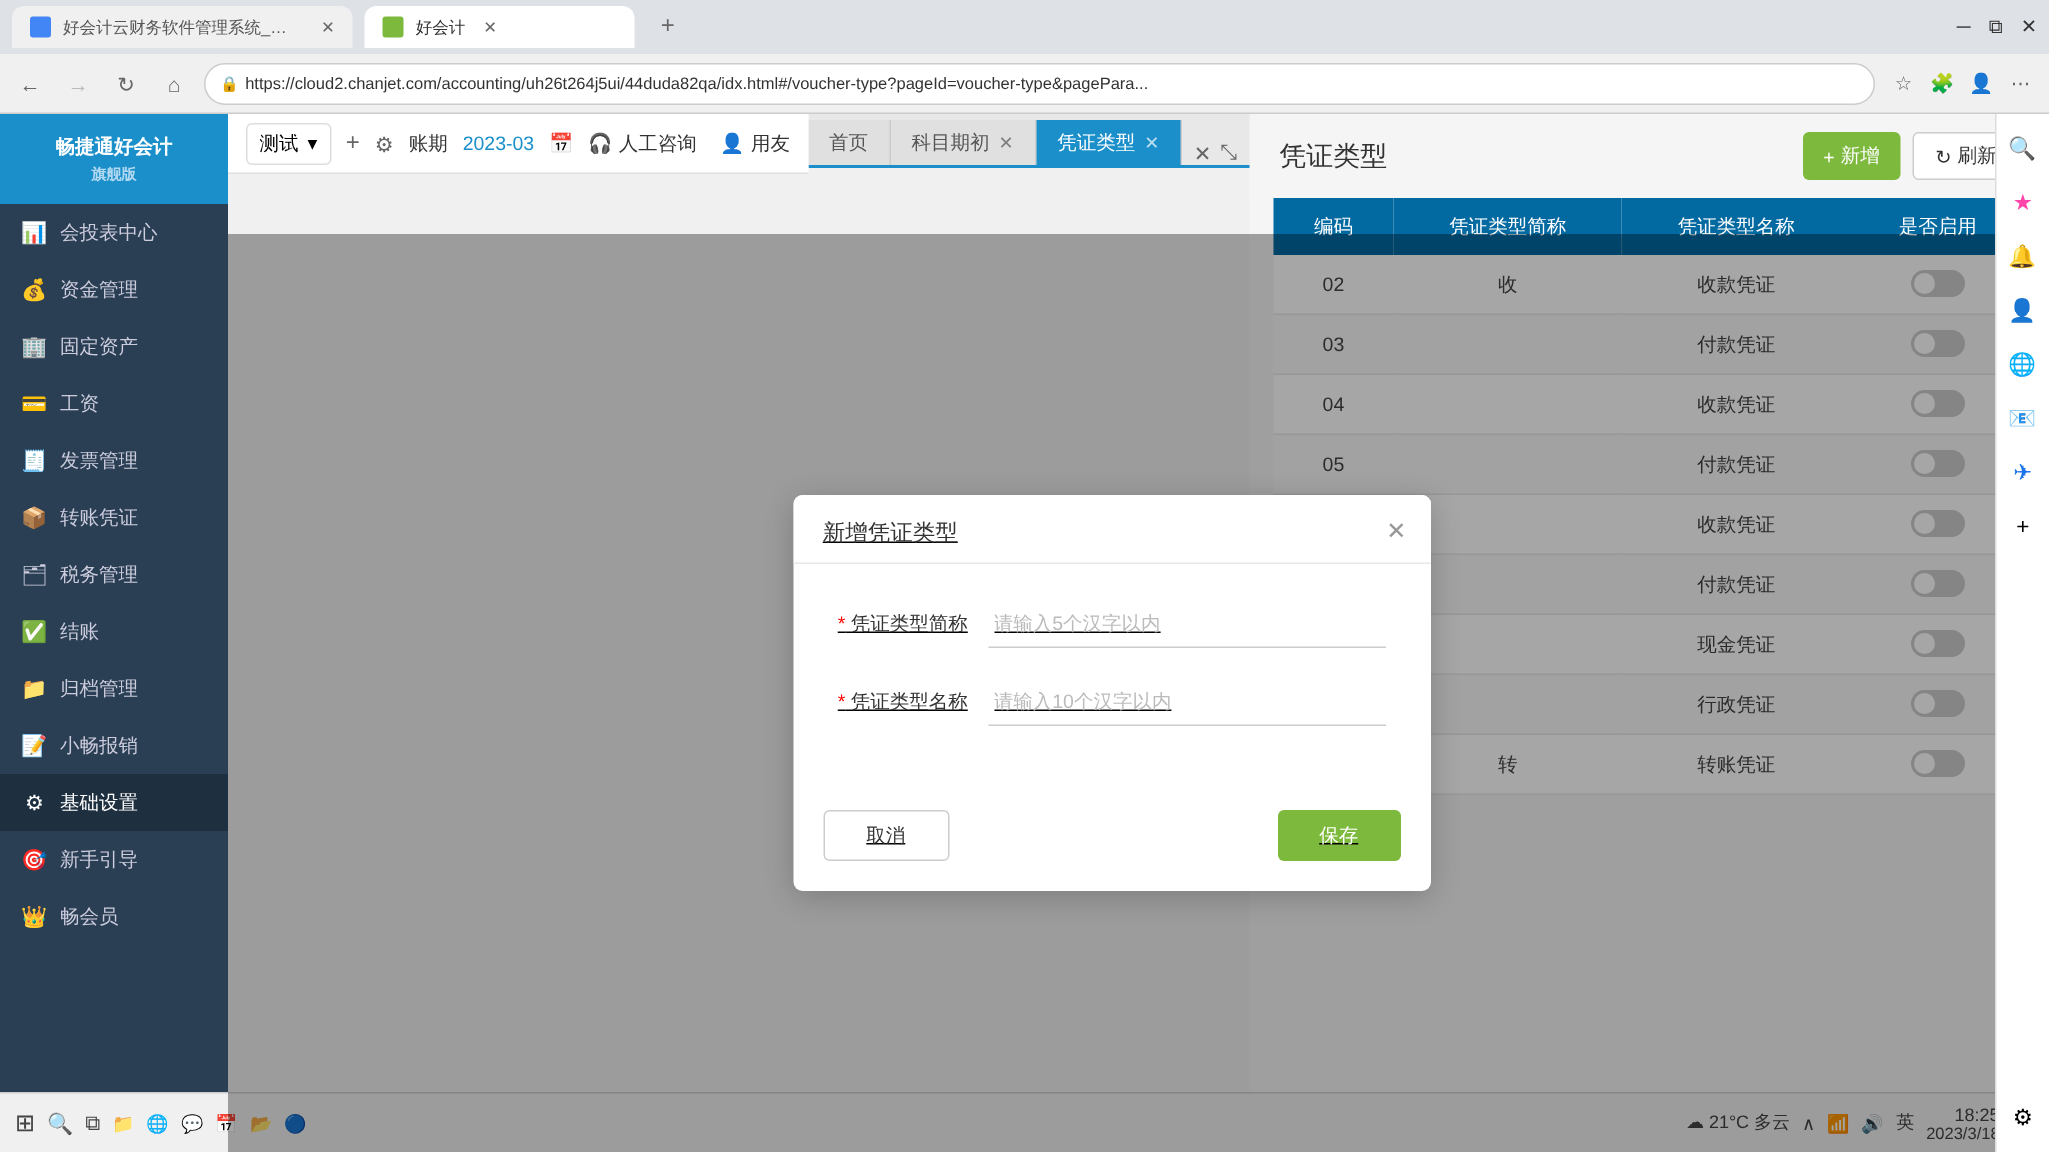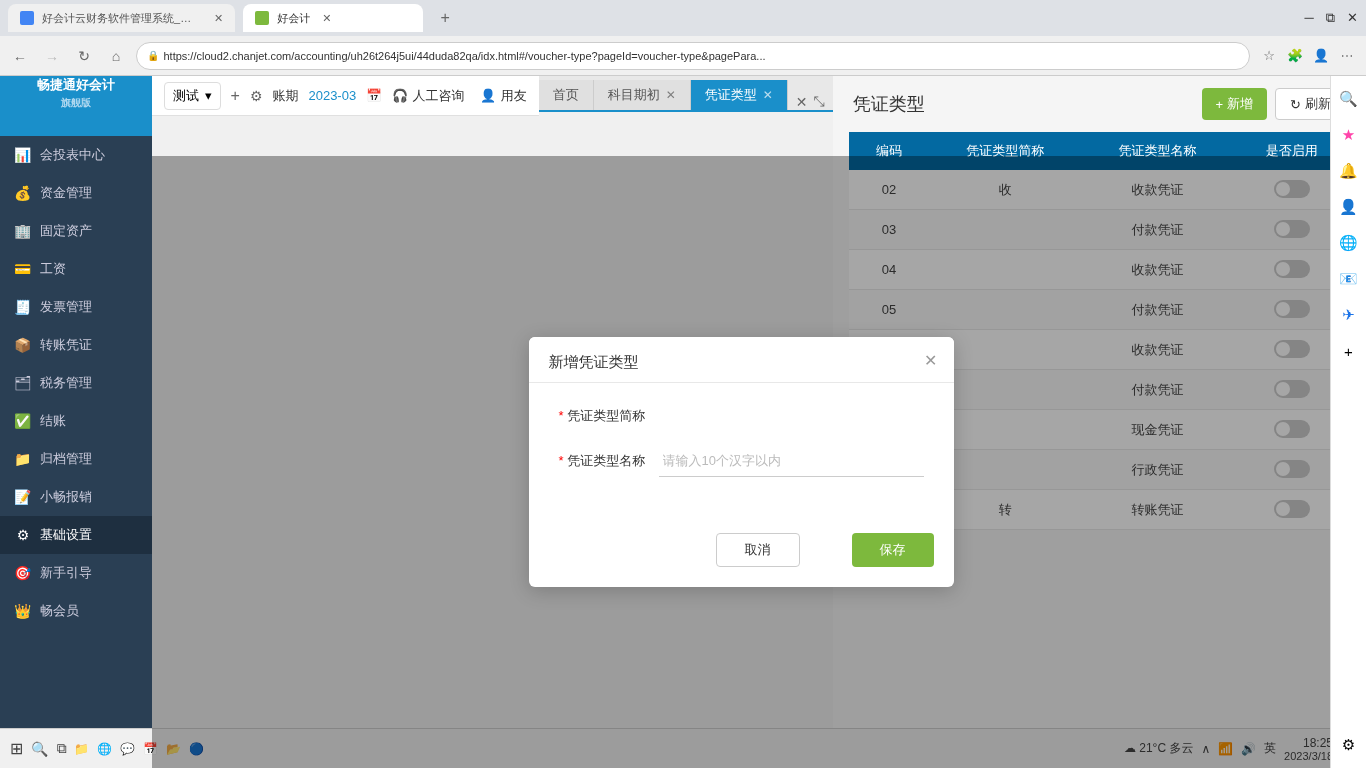--- a/index.html
+++ b/index.html
@@ -27,21 +27,21 @@
     }
     .address-lock { color: #666; font-size: 10px; margin-right: 4px; }
     .browser-toolbar-icons { display: flex; gap: 4px; color: #666; }
     .browser-toolbar-icons span { width: 22px; height: 22px; display: flex; align-items: center; justify-content: center; cursor: pointer; border-radius: 4px; font-size: 13px; }
 
     
     .sidebar {
       width: 152px; background: #2a3f54; height: 100%; display: flex; flex-direction: column; color: #ccc; flex-shrink: 0;
     }
     .sidebar-logo {
-      height: 60px; background: #1a8fca; display: flex; align-items: center; justify-content: flex-start; flex-direction: column; color: #fff; font-size: 13px; font-weight: bold;
+      height: 60px; background: #1a8fca; display: flex; align-items: center; justify-content: center; flex-direction: column; color: #fff; font-size: 13px; font-weight: bold;
     }
     .sidebar-logo-sub { font-size: 10px; color: #b0d8f0; margin-top: 2px; }
     .sidebar-item {
       display: flex; align-items: center; padding: 10px 14px; cursor: pointer; gap: 8px; font-size: 13px; color: #ccd;
     }
     .sidebar-item.active { color: #fff; background: #1e2f40; }
     .sidebar-item-icon { width: 18px; height: 18px; display: flex; align-items: center; justify-content: center; font-size: 14px; }
     .sidebar-bottom { margin-top: auto; padding: 8px 14px; font-size: 11px; color: #aaa; cursor: pointer; display: flex; align-items: center; gap: 4px; }
 
     
@@ -101,34 +101,35 @@
     .right-panel-icon { width: 30px; height: 30px; display: flex; align-items: center; justify-content: center; cursor: pointer; border-radius: 4px; font-size: 15px; }
 
     
     .modal-overlay {
       position: absolute; left: 152px; right: 36px; top: calc(36px + 40px); bottom: 40px;
       background: rgba(0,0,0,0.35); z-index: 100; display: flex; align-items: center; justify-content: center;
     }
     .modal {
       background: #fff; border-radius: 6px; width: 425px; box-shadow: 0 4px 20px rgba(0,0,0,0.2);
       overflow: hidden;
+      text-decoration: underline;
     }
     .modal-header {
       background: #fff; padding: 16px 20px 10px; border-bottom: 1px solid #e8e8e8; font-size: 15px; font-weight: 500; color: #333; position: relative;
     }
     .modal-header .modal-close { position: absolute; right: 16px; top: 14px; cursor: pointer; color: #999; font-size: 16px; }
     .modal-body { padding: 24px 30px; }
     .form-row { display: flex; align-items: center; margin-bottom: 20px; }
     .form-label { width: 90px; color: #333; font-size: 13px; margin-right: 10px; }
     .form-input {
       flex: 1; height: 32px; border: none; border-bottom: 1px solid #ccc; outline: none; font-size: 13px; color: #333; padding: 0 4px;
     }
     .form-input::placeholder { color: #bbb; }
     .modal-footer {
-      padding: 12px 20px 20px; display: flex; justify-content: flex-end; gap: 13px;
+      padding: 12px 20px 20px; display: flex; justify-content: space-between; gap: 13px;
     }
     .btn-cancel {
       border: 1px solid #ccc; background: #fff; color: #333; border-radius: 4px; padding: 7px 28px; cursor: pointer; font-size: 13px;
     }
     .btn-save {
       background: #7db93d; color: #fff; border: none; border-radius: 4px; padding: 7px 28px; cursor: pointer; font-size: 13px; margin-left: 39px;
     }
 
     
     .status-bar {
@@ -426,20 +427,21 @@
         <div class="modal-header">
           <span>新增凭证类型</span>
           <span class="modal-close">✕</span>
         </div>
         <div class="modal-body">
           <div class="form-row">
             <label class="form-label">
               <span style="color:red;">*</span>
               凭证类型简称
             </label>
+            <input class="form-input" type="text" placeholder="请输入5个汉字以内" style="">
           </div>
           <div class="form-row">
             <label class="form-label">
               <span style="color:red;">*</span>
               凭证类型名称
             </label>
             <input class="form-input" type="text" placeholder="请输入10个汉字以内" style="">
           </div>
         </div>
         <div class="modal-footer">

